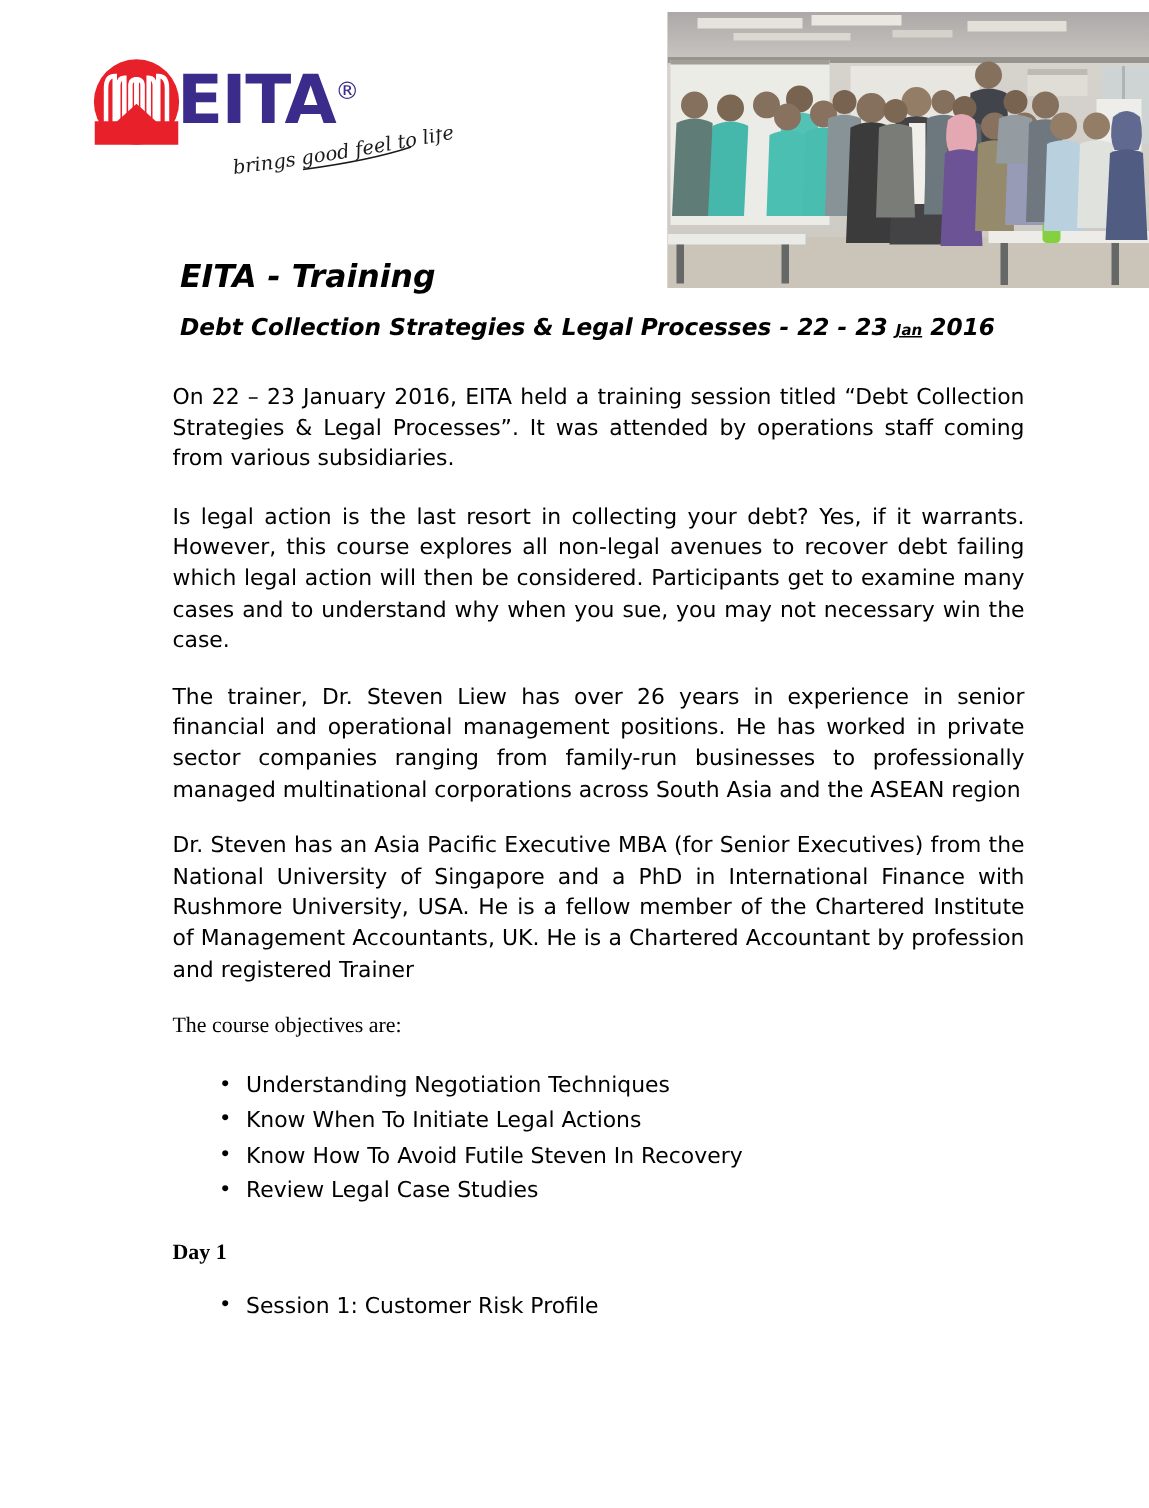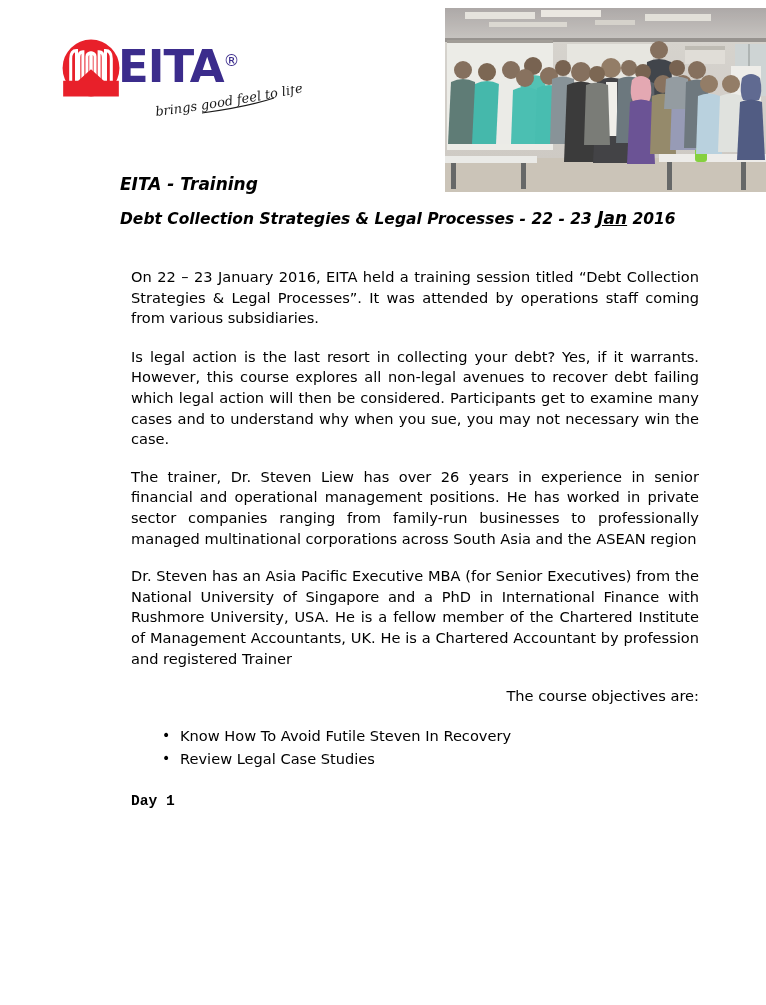--- a/index.html
+++ b/index.html
@@ -75,61 +75,60 @@
   #photo svg { display: block; }
 
   
   #doc-title {
     position: absolute;
     left: 120px;
     top: 171px;
     font-family: "DejaVu Sans", sans-serif;
     font-weight: bold;
     font-style: italic;
-    font-size: 17px;
+    font-size: 21px;
     line-height: 26px;
     color: #000;
     white-space: nowrap;
   }
   #doc-subtitle {
     position: absolute;
     left: 120px;
     top: 208px;
     font-family: "DejaVu Sans", sans-serif;
     font-weight: bold;
     font-style: italic;
     font-size: 15.5px;
     line-height: 20px;
     color: #000;
     white-space: nowrap;
   }
   #doc-subtitle .sm {
-    font-size: 17px;
+    font-size: 10px;
     text-decoration: underline;
   }
 
   
   #content {
     position: absolute;
-    left: 131px;
+    left: 115px;
     top: 255px;
     width: 568px;
-    margin-top: 12px;
   }
   .para {
     font-family: "DejaVu Sans", sans-serif;
     font-size: 14.6px;
     line-height: 20.6px;
     text-align: justify;
     text-justify: inter-word;
     margin: 0 0 17px 0;
     color: #000;
   }
   .para.lead { margin-bottom: 18px; }
-  .para.plain { text-align: right; }
+  .para.plain { text-align: left; font-family: Liberation Serif, serif; }
 
   ul.bullets {
     list-style: none;
     margin: 0 0 0 0;
     padding: 0;
   }
   ul.bullets li {
     position: relative;
     font-family: "DejaVu Sans", sans-serif;
     font-size: 14.6px;
@@ -140,21 +139,21 @@
   ul.bullets li::before {
     content: "\2022";
     position: absolute;
     left: 31px;
     top: 0;
     font-size: 14px;
   }
   .spacer-14 { height: 14px; }
   .spacer-20 { height: 20px; }
   .day-head {
-    font-family: Liberation Mono, monospace;
+    font-family: Liberation Serif, serif;
     font-size: 14.6px;
     font-weight: bold;
     line-height: 20px;
     color: #000;
     margin: 0;
   }
 </style>
 </head>
 <body>
 
@@ -323,25 +322,30 @@
 <div id="content">
 
   <p class="para lead">On 22 – 23 January 2016, EITA held a training session titled “Debt Collection Strategies &amp; Legal Processes”. It was attended by operations staff coming from various subsidiaries.</p>
   <p class="para">Is legal action is the last resort in collecting your debt? Yes, if it warrants. However, this course explores all non-legal avenues to recover debt failing which legal action will then be considered. Participants get to examine many cases and to understand why when you sue, you may not necessary win the case.</p>
   <p class="para">The trainer, Dr. Steven Liew has over 26 years in experience in senior financial and operational management positions. He has worked in private sector companies ranging from family-run businesses to professionally managed multinational corporations across South Asia and the ASEAN region</p>
   <p class="para">Dr. Steven has an Asia Pacific Executive MBA (for Senior Executives) from the National University of Singapore and a PhD in International Finance with Rushmore University, USA. He is a fellow member of the Chartered Institute of Management Accountants, UK. He is a Chartered Accountant by profession and registered Trainer</p>
 
   <p class="para plain">The course objectives are:</p>
 
   <ul class="bullets">
+    <li>Understanding Negotiation Techniques</li>
+    <li>Know When To Initiate Legal Actions</li>
     <li>Know How To Avoid Futile Steven In Recovery</li>
     <li>Review Legal Case Studies</li>
   </ul>
 
   <div class="spacer-20"></div>
 
 
   <p class="day-head">Day 1</p>
 
   <div class="spacer-14"></div>
 
+  <ul class="bullets">
+    <li>Session 1: Customer Risk Profile</li>
+  </ul>
 
 </div>
 
 </body></html>

